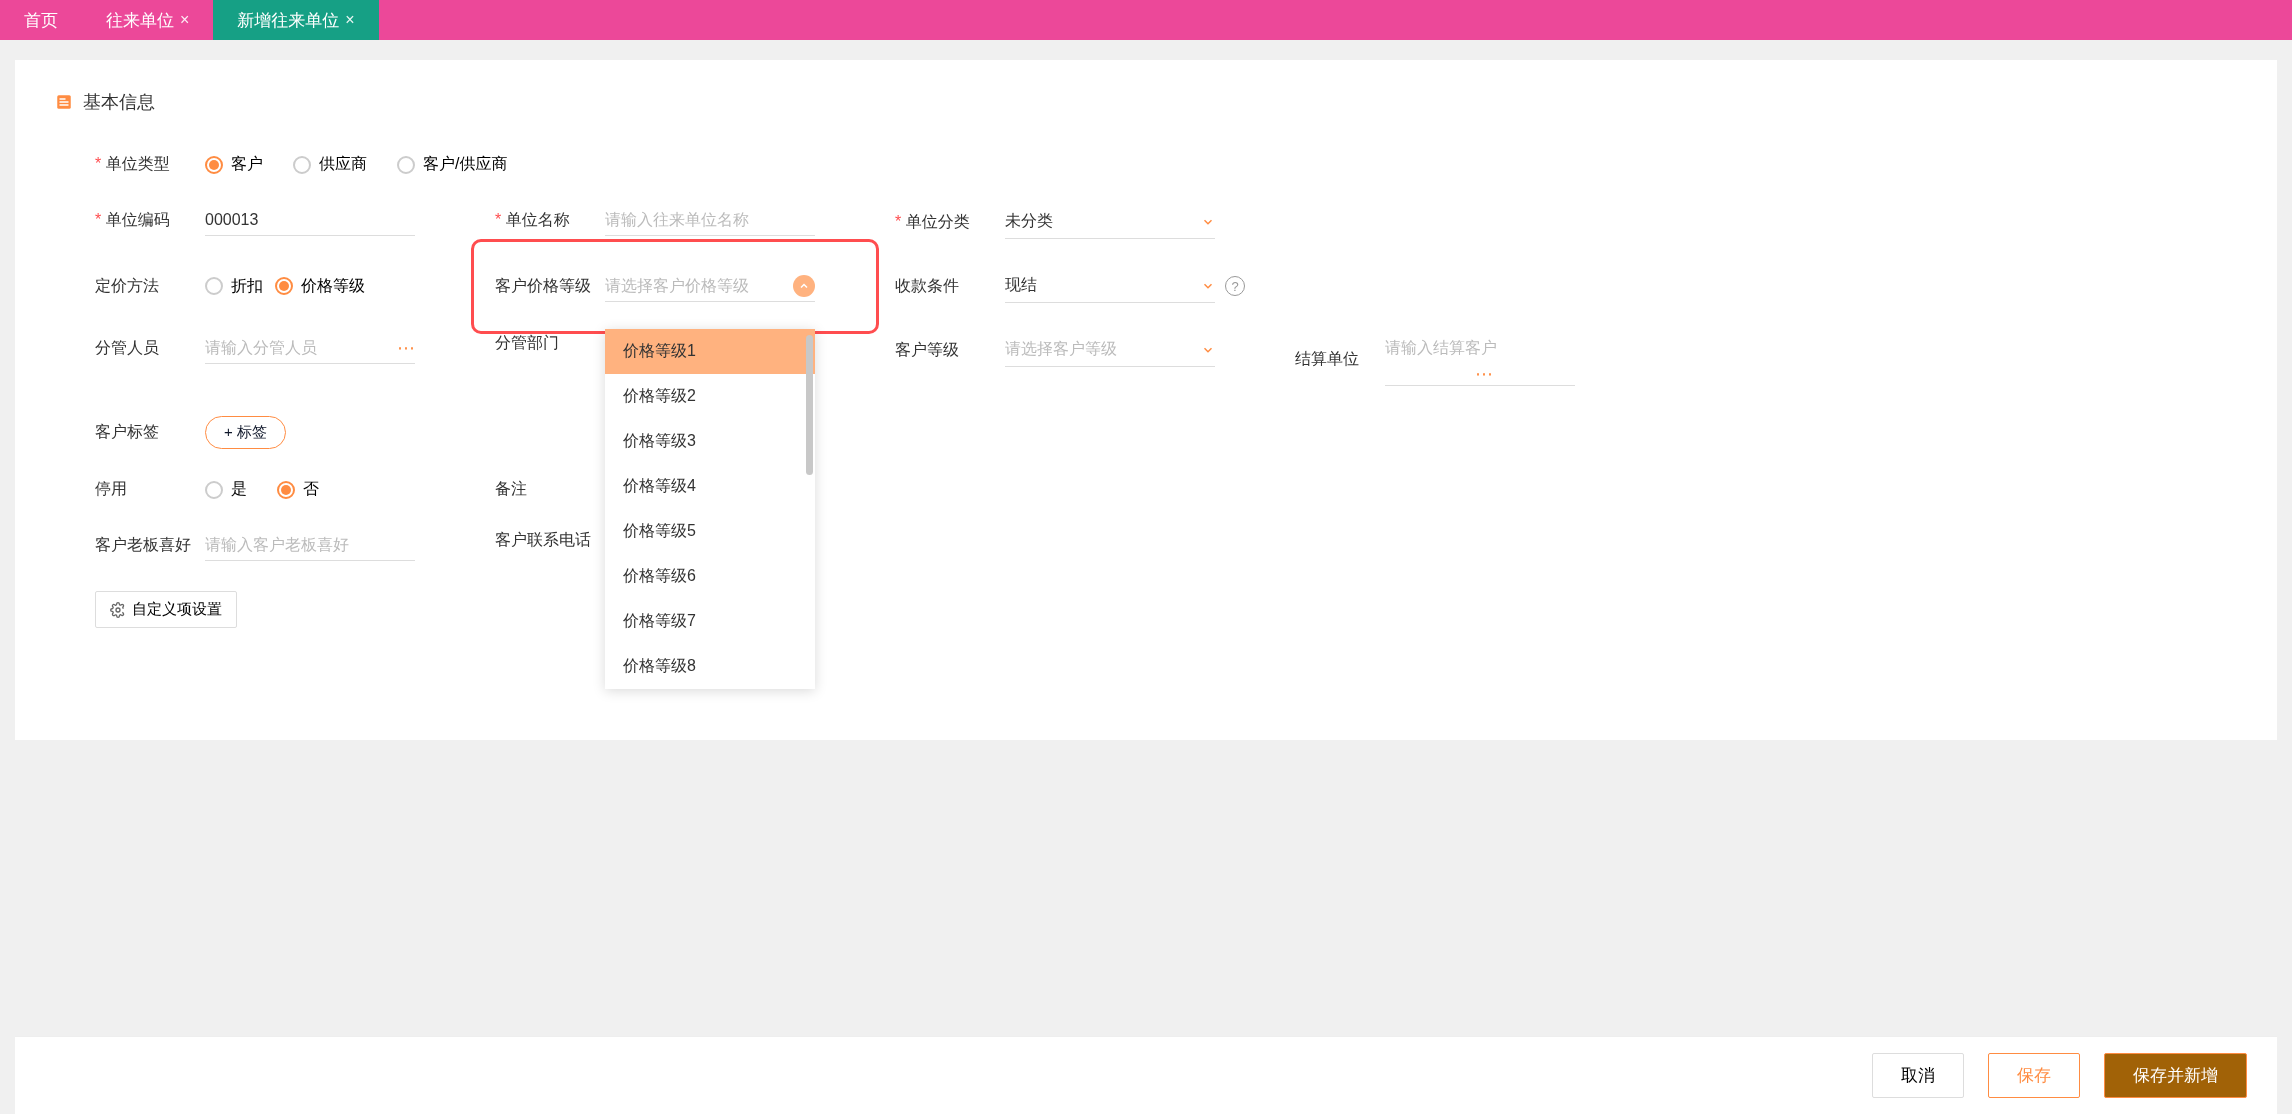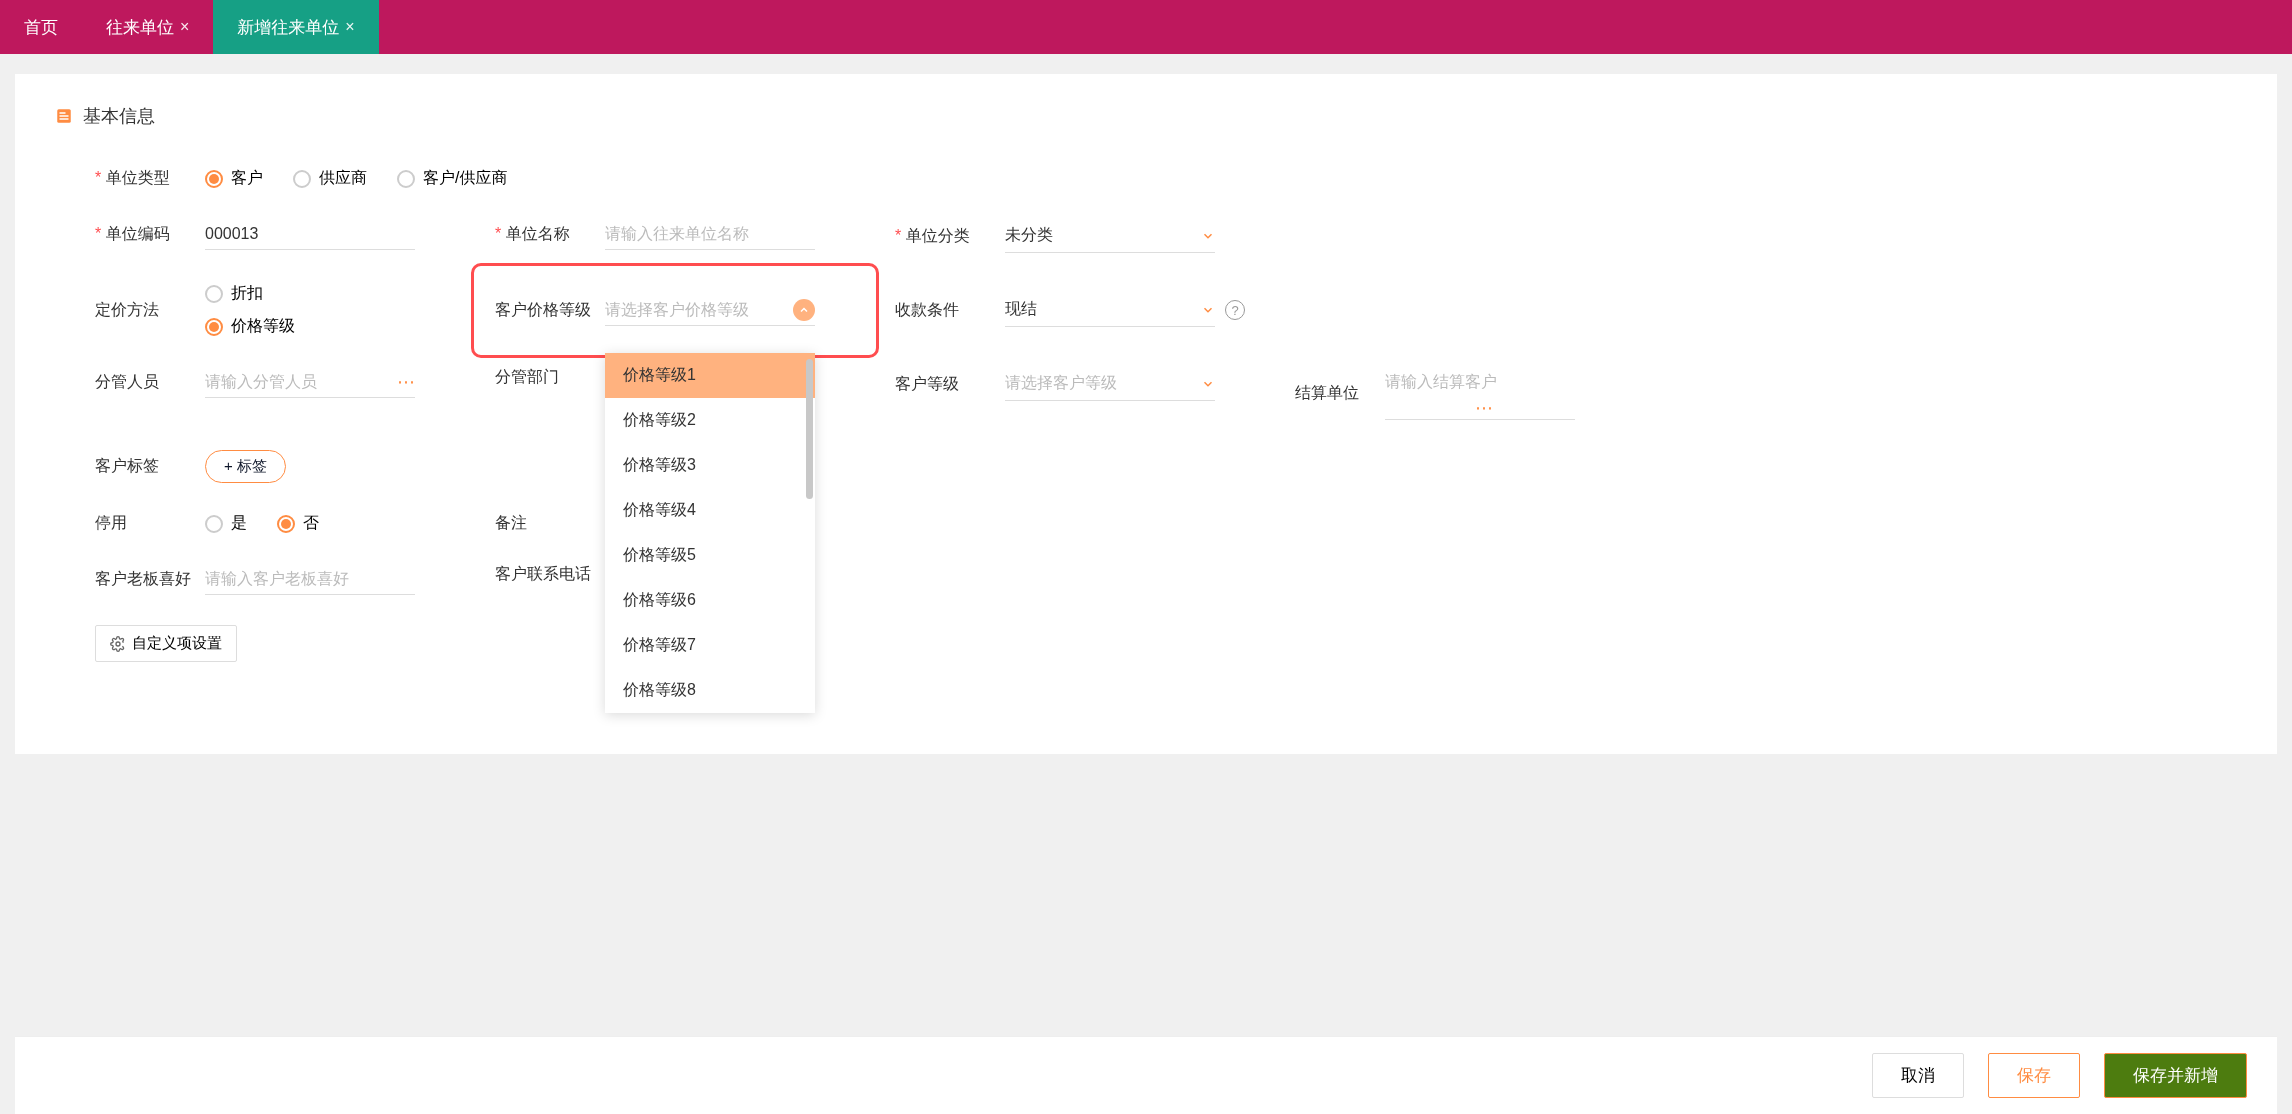--- a/index.html
+++ b/index.html
@@ -5,23 +5,23 @@
     * {
       margin: 0;
       padding: 0;
       box-sizing: border-box;
       font-family: -apple-system, BlinkMacSystemFont, "Segoe UI", "PingFang SC", "Microsoft YaHei", sans-serif;
     }
     body {
       background: #f0f0f0;
     }
     .tab-bar {
-      background: #be185d;
-      display: flex;
-      height: 54px;
+      background: #ec4899;
+      display: flex;
+      height: 40px;
       align-items: flex-end;
     }
     .tab {
       padding: 0 24px;
       color: #fff;
       font-size: 17px;
       height: 100%;
       display: flex;
       align-items: center;
       cursor: pointer;
@@ -79,21 +79,21 @@
     .required::before {
       content: "* ";
       color: #ff4d4f;
     }
     .radio-group {
       display: flex;
       gap: 30px;
       align-items: center;
     }
     .radio-group.vertical {
-      flex-direction: column;
+      flex-direction: row;
       align-items: flex-start;
       gap: 12px;
     }
     .radio-item {
       display: flex;
       align-items: center;
       gap: 8px;
       cursor: pointer;
       font-size: 16px;
     }
@@ -257,21 +257,21 @@
       border: 1px solid #ddd;
       background: #fff;
       cursor: pointer;
       border-radius: 2px;
     }
     .btn-outline-primary {
       border-color: #ff8c42;
       color: #ff8c42;
     }
     .btn-primary {
-      background: #4d7c0f;
+      background: #a16207;
       border-color: #ff8c42;
       color: #fff;
     }
     .gear-icon {
       width: 16px;
       height: 16px;
       color: #666;
     }
   </style>
 </head>

